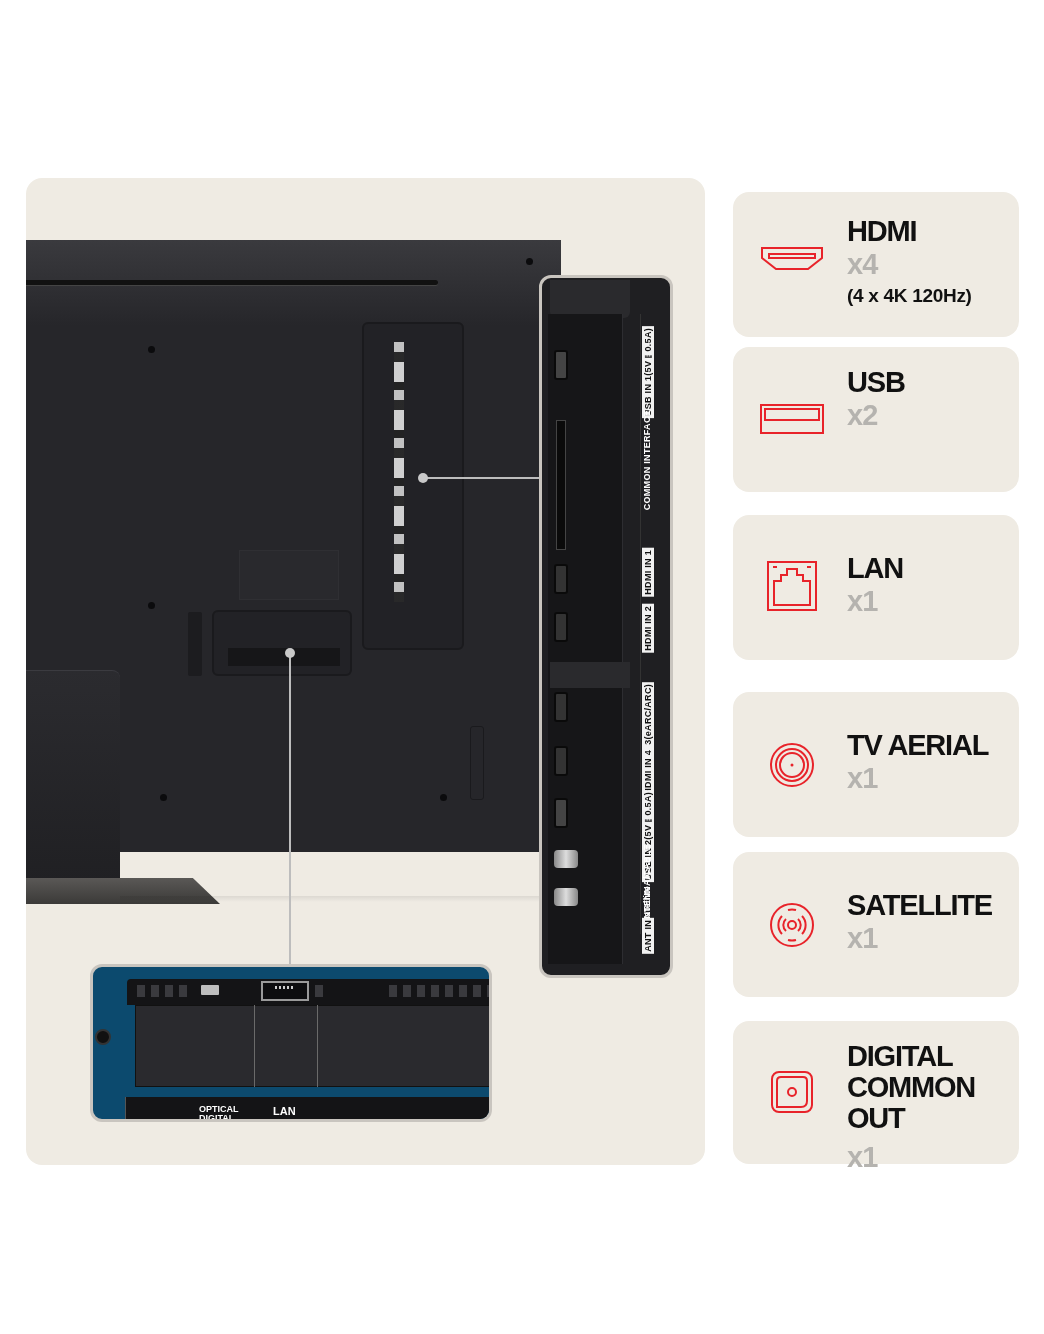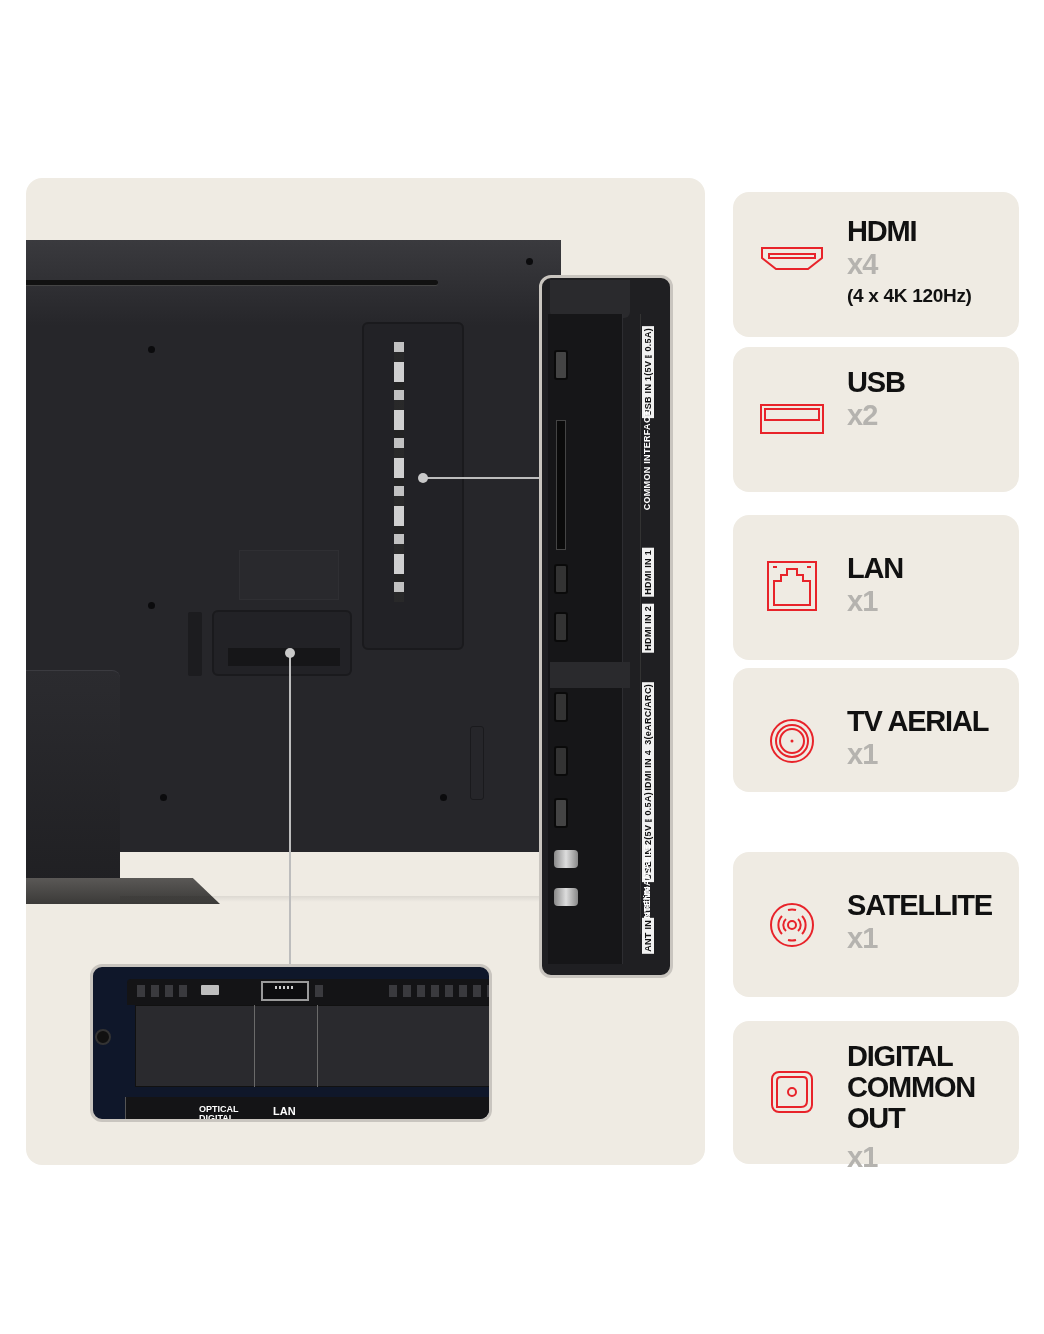--- a/index.html
+++ b/index.html
@@ -71,21 +71,21 @@
     position: absolute; left: 100px; color: #fff; font-size: 9px; font-weight: bold;
     writing-mode: vertical-rl; transform: rotate(180deg); white-space: nowrap; letter-spacing: .3px;
   }
   .vlabel.boxed { background: #f2f2f2; color: #111; padding: 2px 1px; }
   .clip-top { position: absolute; left: 8px; top: 2px; width: 80px; height: 38px; background: #2a2a2d; border-radius: 0 0 6px 6px; }
   .clip-mid { position: absolute; left: 8px; top: 384px; width: 80px; height: 26px; background: #2a2a2d; }
 
   
   .zoom-h {
     position: absolute; left: 64px; top: 786px; width: 402px; height: 158px;
-    background: #0f172a; border: 3px solid #c9c5bf; border-radius: 12px; overflow: hidden;
+    background: #0c4a6e; border: 3px solid #c9c5bf; border-radius: 12px; overflow: hidden;
   }
   .zoom-h .top-bar { position: absolute; left: 34px; top: 12px; width: 370px; height: 26px; background: #141416; border-radius: 4px 0 0 0; }
   .zoom-h .vents { position: absolute; top: 18px; height: 12px; background: repeating-linear-gradient(90deg, #3a3a3e 0 8px, transparent 8px 14px); }
   .zoom-h .optical { position: absolute; left: 108px; top: 18px; width: 18px; height: 10px; background: #bdbdbd; border-radius: 1px; }
   .zoom-h .lan { position: absolute; left: 168px; top: 14px; width: 48px; height: 20px; border: 2px solid #9a9a9a; background: #0d0d0f; }
   .zoom-h .lan::after { content: ""; position: absolute; left: 12px; top: 3px; width: 20px; height: 3px; background: repeating-linear-gradient(90deg, #ccc 0 2px, transparent 2px 4px); }
   .zoom-h .cover { position: absolute; left: 42px; top: 38px; width: 362px; height: 82px; background: #2a2a2e; border: 1px solid #111; }
   .zoom-h .divider { position: absolute; top: 38px; width: 1px; height: 82px; background: #6a6a6a; }
   .zoom-h .screw { position: absolute; left: 2px; top: 62px; width: 16px; height: 16px; border-radius: 50%; background: #111; border: 2px solid #333; }
   .zoom-h .label-bar { position: absolute; left: 32px; top: 130px; width: 370px; height: 28px; background: #141416; border-left: 1px solid #555; }
@@ -223,21 +223,21 @@
       <line x1="6" y1="6" x2="10" y2="6" stroke="#e8232a" stroke-width="2"></line>
       <line x1="40" y1="6" x2="44" y2="6" stroke="#e8232a" stroke-width="2"></line>
     </svg>
   </div>
   <div class="text" style="top:38px;">
     <div class="title">LAN</div>
     <div class="count">x1</div>
   </div>
 </div>
 
-<div class="card" style="top:668px; height:124px;">
+<div class="card" style="top:692px; height:145px;">
   <div class="icon" style="top:50px; height:46px;">
     <svg width="46" height="46" viewBox="0 0 46 46">
       <circle cx="23" cy="23" r="21" fill="none" stroke="#e8232a" stroke-width="2"></circle>
       <circle cx="23" cy="23" r="16" fill="none" stroke="#e8232a" stroke-width="2"></circle>
       <circle cx="23" cy="23" r="12" fill="none" stroke="#e8232a" stroke-width="2"></circle>
       <circle cx="23" cy="23" r="1.5" fill="#e8232a"></circle>
     </svg>
   </div>
   <div class="text" style="top:38px;">
     <div class="title">TV AERIAL</div>

